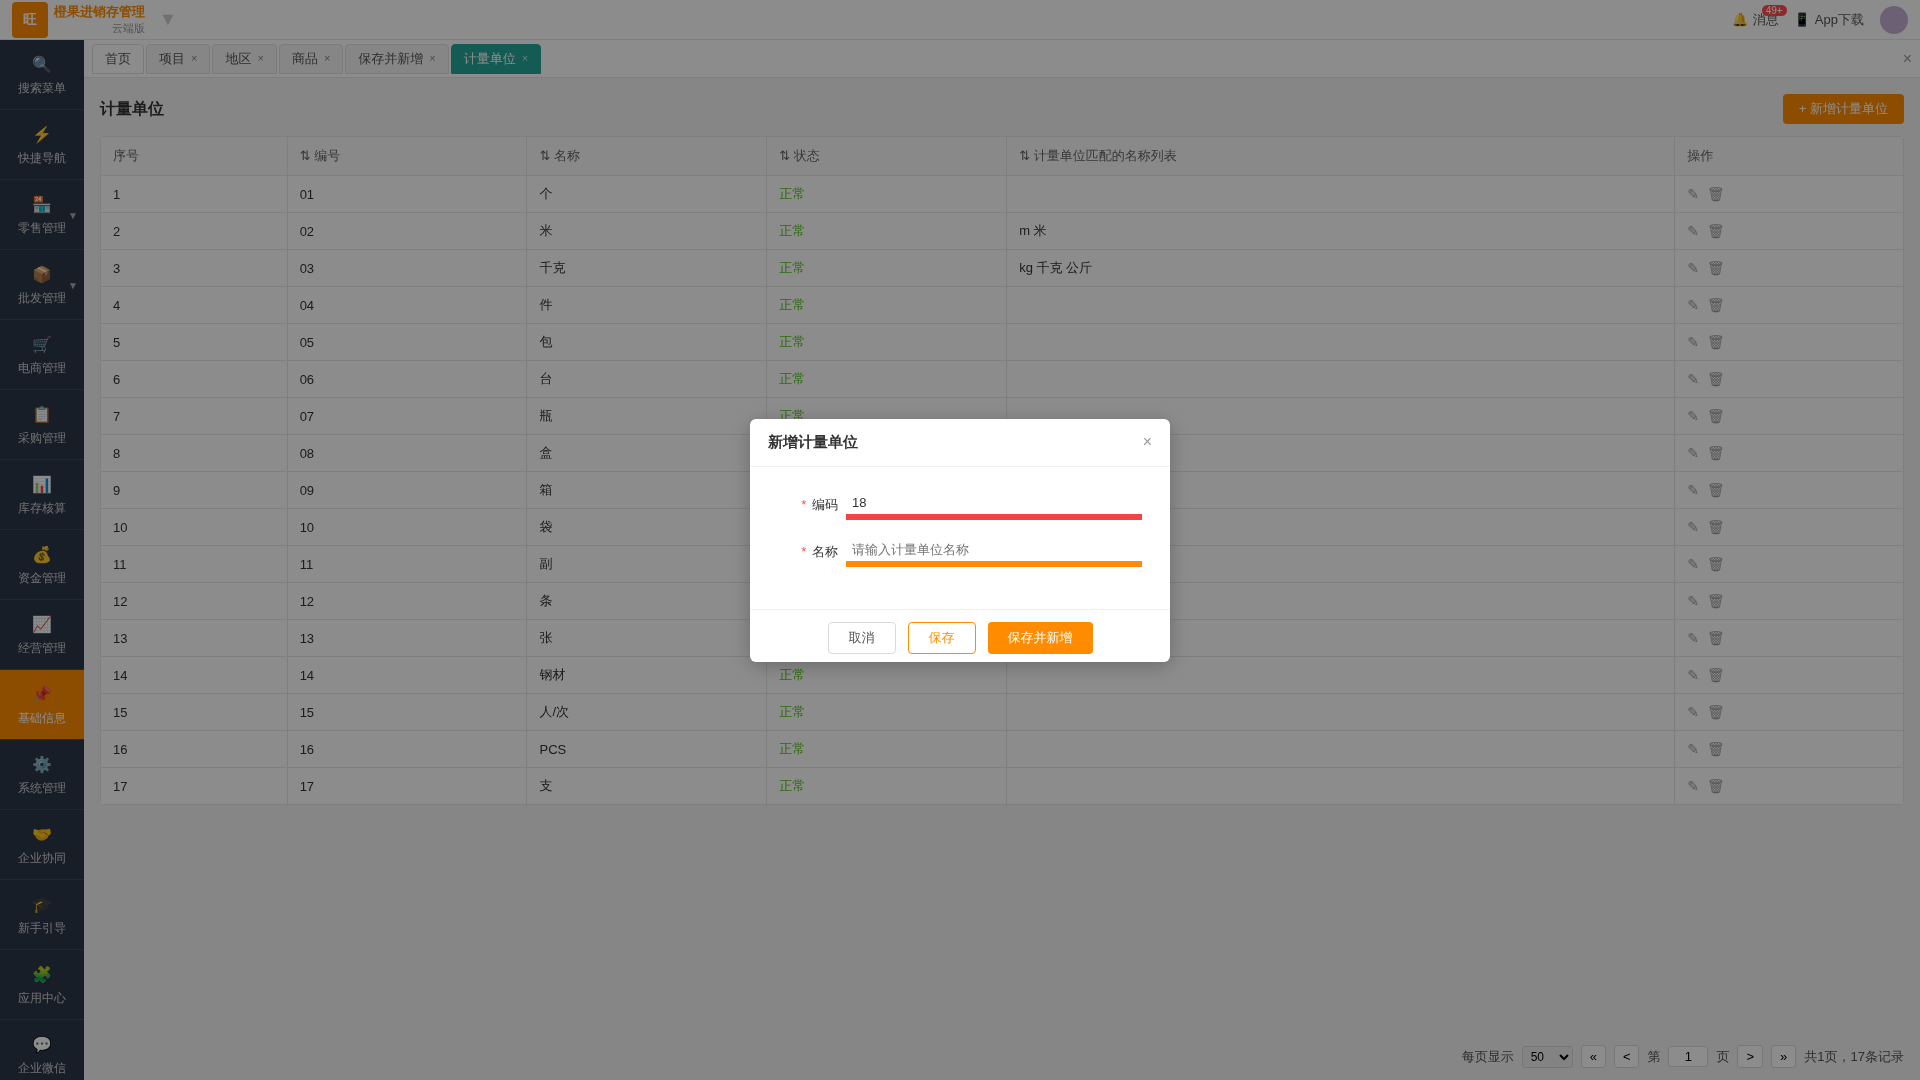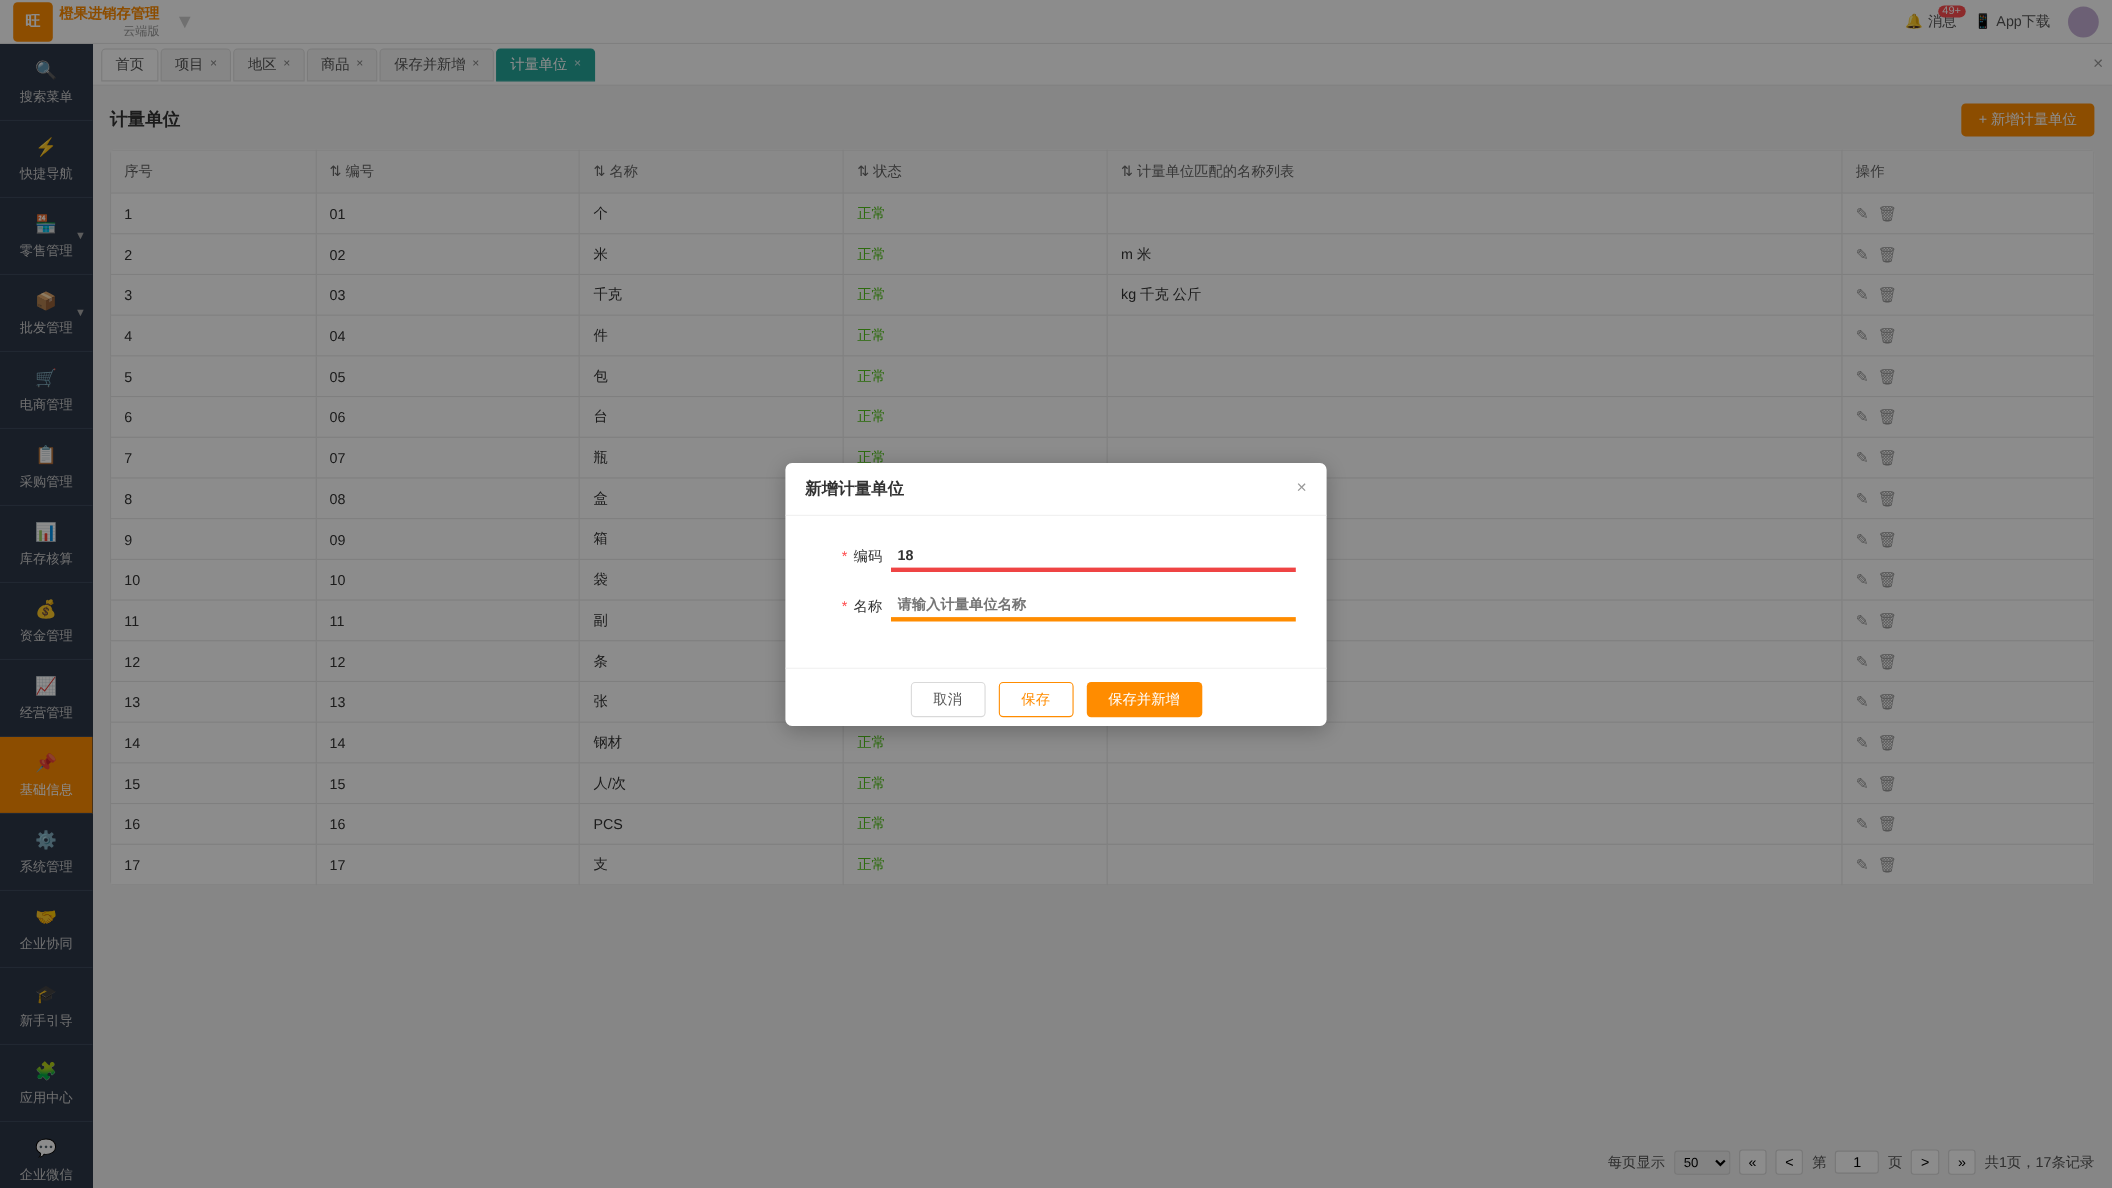--- a/index.html
+++ b/index.html
@@ -267,21 +267,21 @@
       z-index: 100;
       display: flex;
       align-items: center;
       justify-content: center;
     }
 
     
     .modal {
       background: white;
       border-radius: 6px;
-      width: 492px;
+      width: 420px;
       box-shadow: 0 4px 20px rgba(0,0,0,0.25);
       overflow: hidden;
     }
     .modal-header {
       display: flex;
       justify-content: space-between;
       align-items: center;
       padding: 14px 18px;
       border-bottom: 1px solid #f0f0f0;
     }
@@ -315,26 +315,25 @@
       color: #333;
       flex-shrink: 0;
     }
     .form-label .required {
       color: #ff4d4f;
       margin-right: 2px;
     }
     .form-input {
       flex: 1;
       border: none;
-      border-bottom: 4px solid #ef4444;
+      border-bottom: 6px solid #ef4444;
       padding: 4px 6px;
       font-size: 13px;
       outline: none;
       color: #333;
-      font-weight: bold;
     }
     .form-input.active-border {
       border-bottom-color: #ff8c00;
     }
     .modal-footer {
       display: flex;
       justify-content: center;
       padding: 12px 18px 8px;
       gap: 12px;
       border-top: 1px solid #f0f0f0;

